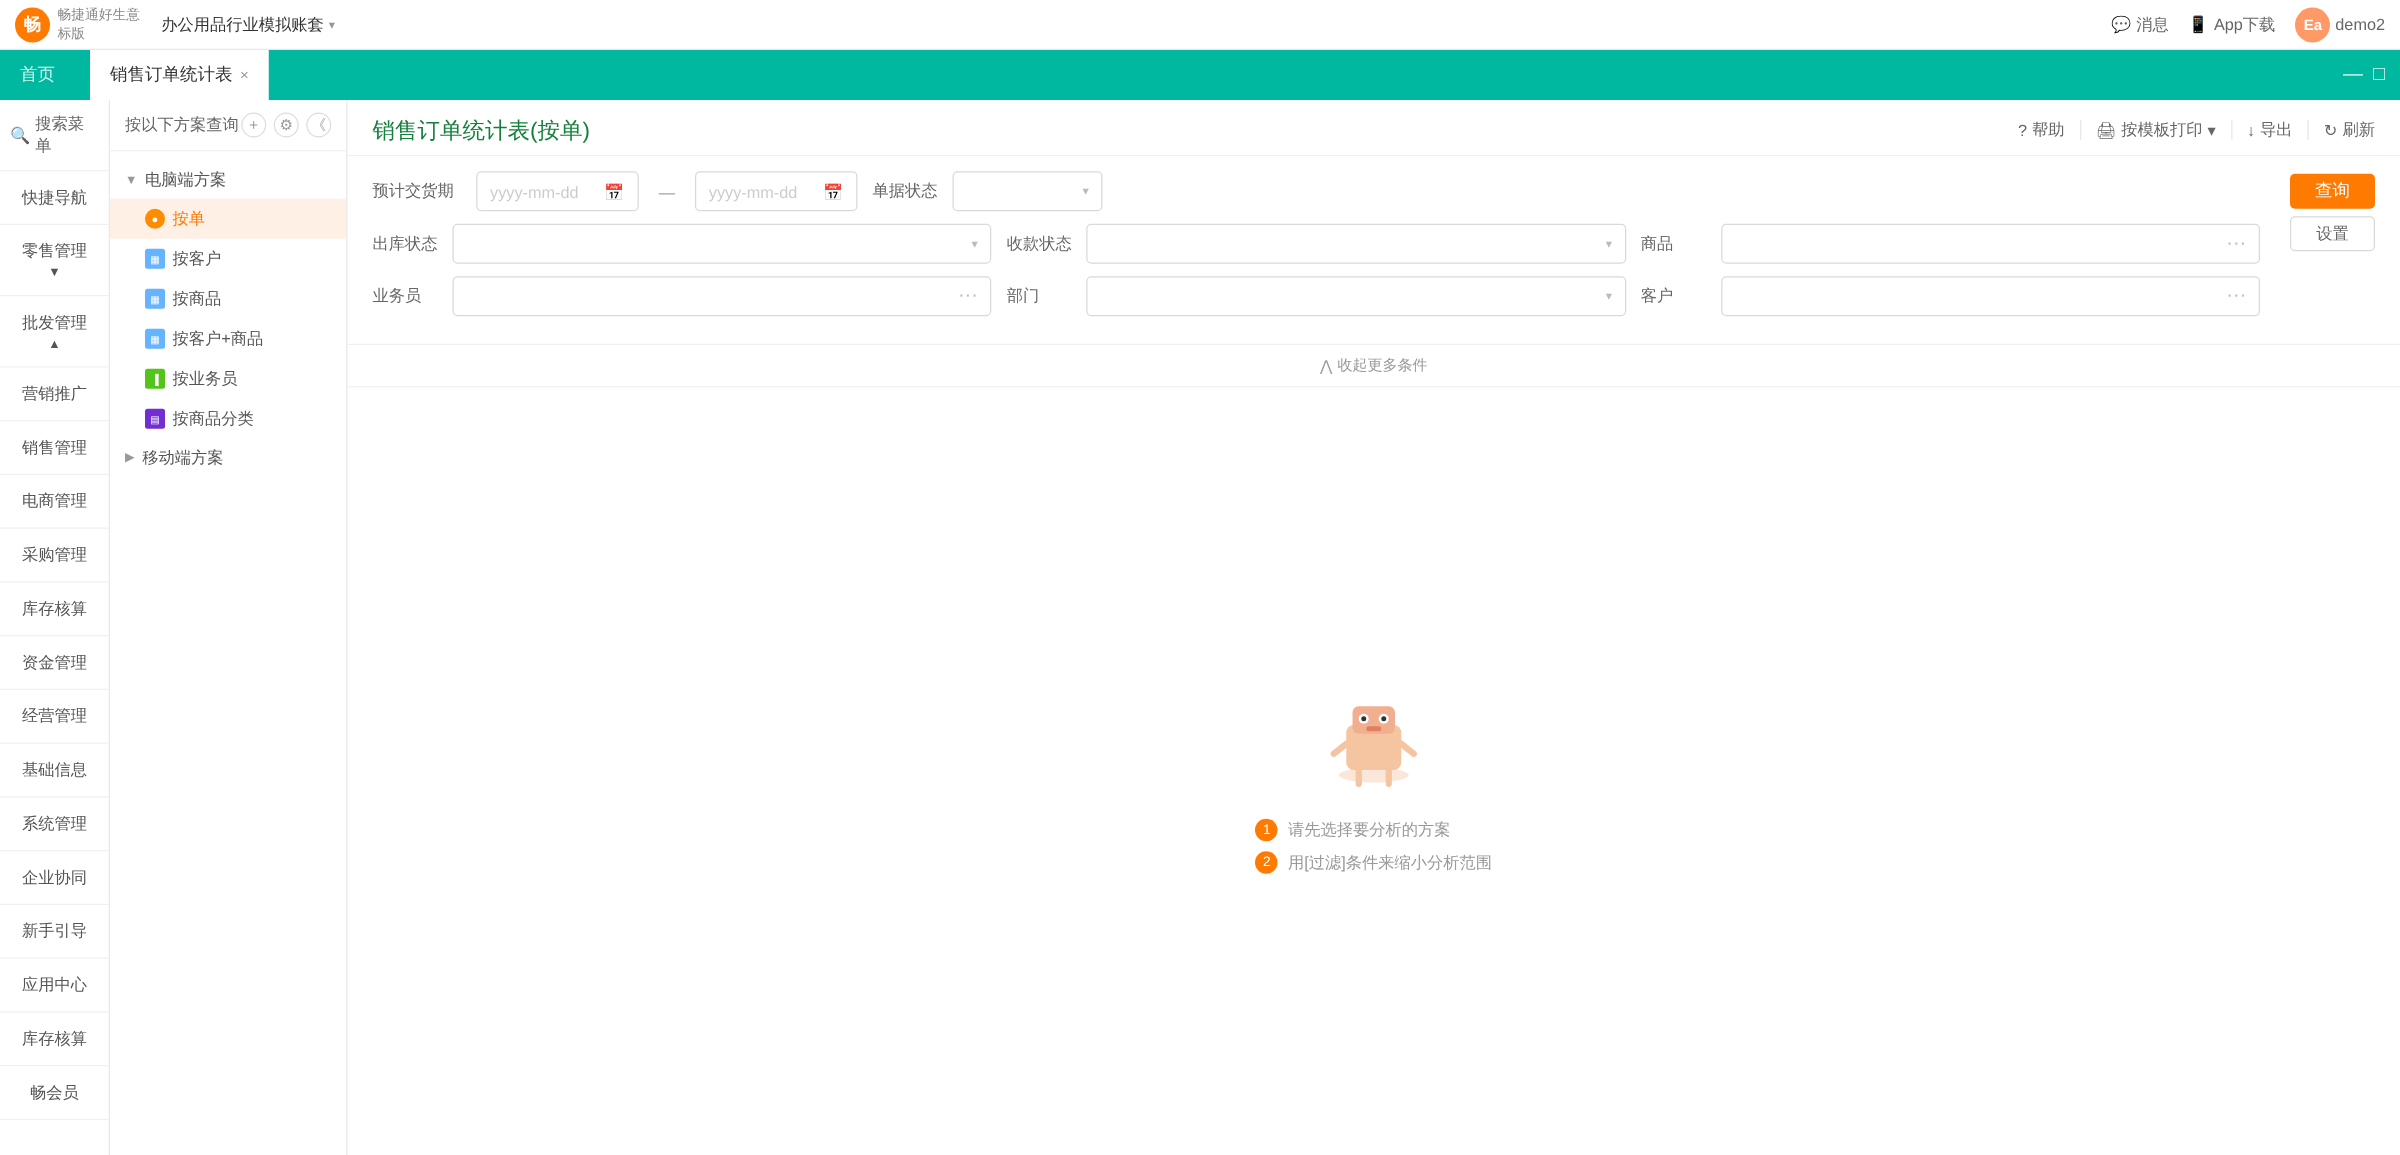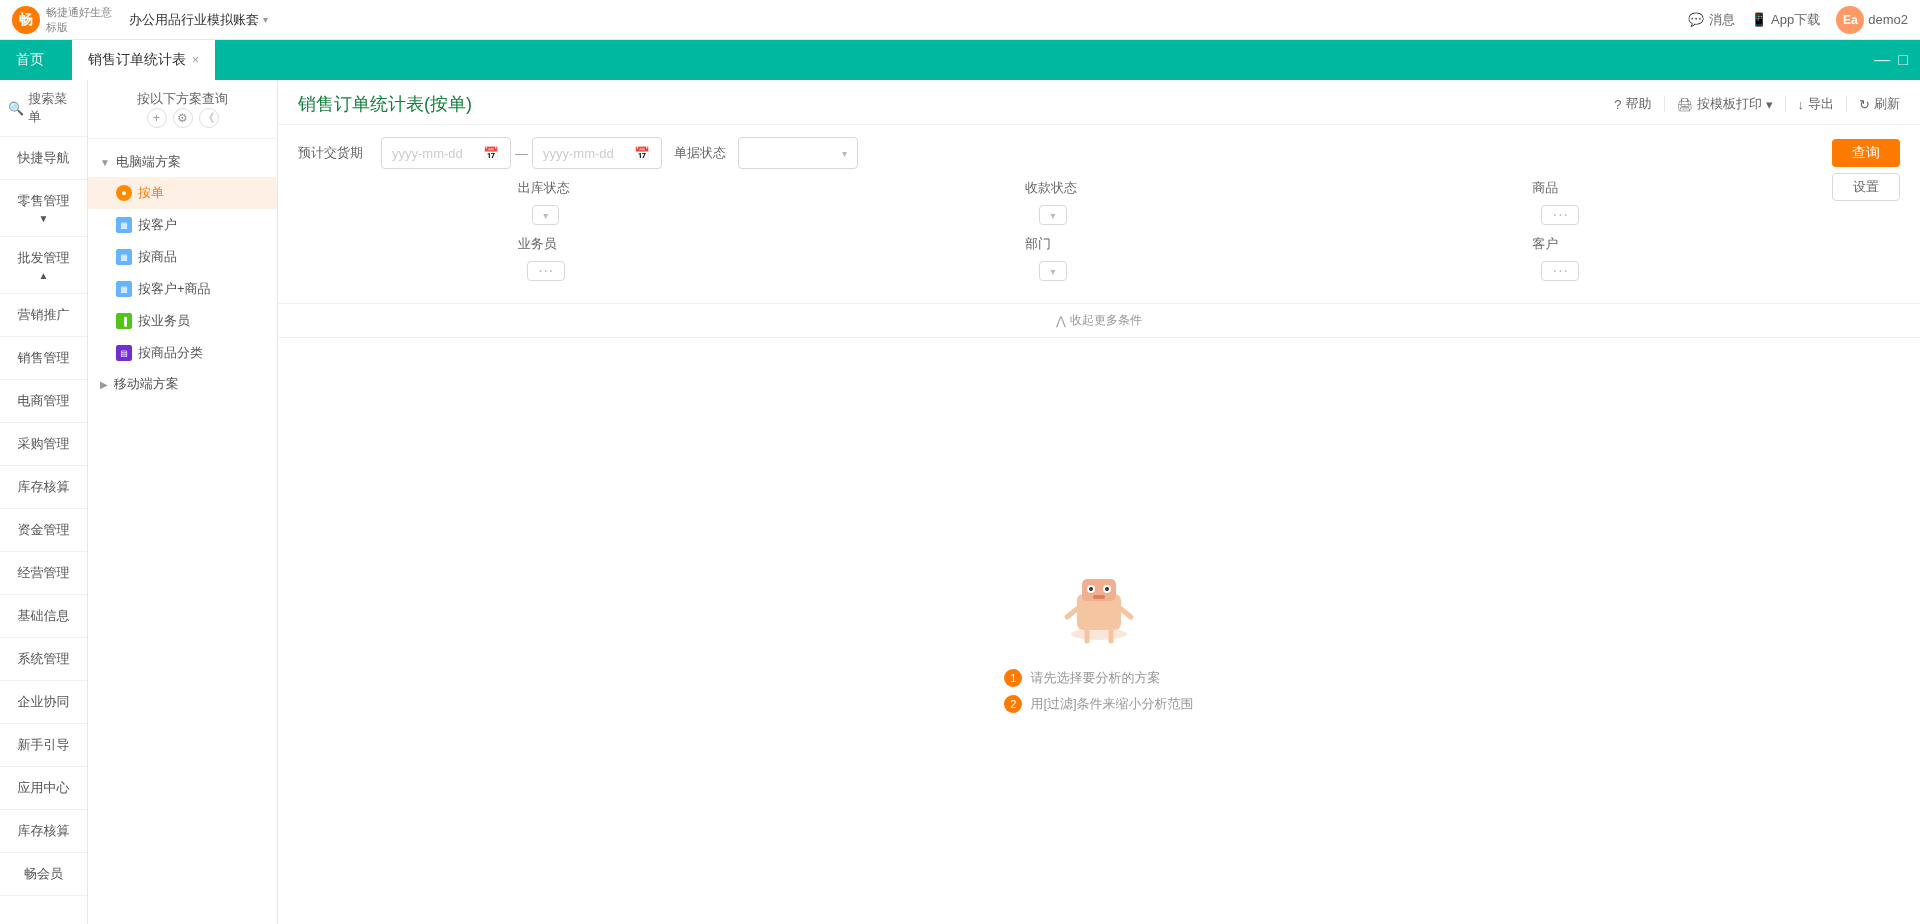--- a/index.html
+++ b/index.html
@@ -105,21 +105,20 @@
       flex-shrink: 0;
     }
     .left-panel-header {
       padding: 10px 12px;
       font-size: 13px;
       color: #666;
       border-bottom: 1px solid #f0f0f0;
       display: flex;
       align-items: center;
       justify-content: space-between;
-      flex-direction: column;
     }
     .left-panel-actions { display: flex; gap: 6px; }
     .panel-action-btn {
       width: 20px; height: 20px;
       border-radius: 50%;
       display: flex; align-items: center; justify-content: center;
       cursor: pointer;
       font-size: 12px;
       color: #999;
       border: 1px solid #ddd;
@@ -220,21 +219,21 @@
       background: #fff;
       display: flex;
       align-items: center;
       justify-content: space-between;
       cursor: pointer;
     }
     .filter-select .select-arrow { color: #bbb; font-size: 10px; }
     .filter-date-group {
       display: flex;
       align-items: center;
-      gap: 4px;
+      gap: 16px;
       padding-left: 10px;
     }
     .filter-date-input {
       height: 32px;
       border: 1px solid #d9d9d9;
       border-radius: 4px;
       padding: 0 10px;
       font-size: 13px;
       color: #ccc;
       background: #fff;
@@ -320,21 +319,20 @@
     .filter-row-group {
       display: grid;
       grid-template-columns: 1fr 1fr 1fr;
       gap: 12px;
       margin-bottom: 10px;
     }
     .filter-cell {
       display: flex;
       align-items: center;
       gap: 8px;
-      flex-direction: column;
     }
     .filter-cell .filter-label { min-width: 56px; }
     .dots-btn { color: #bbb; cursor: pointer; font-size: 16px; }
   </style>
 </head>
 <body>
 
 <div class="top-bar">
   <div class="top-bar-left">
     <div class="logo-area">

